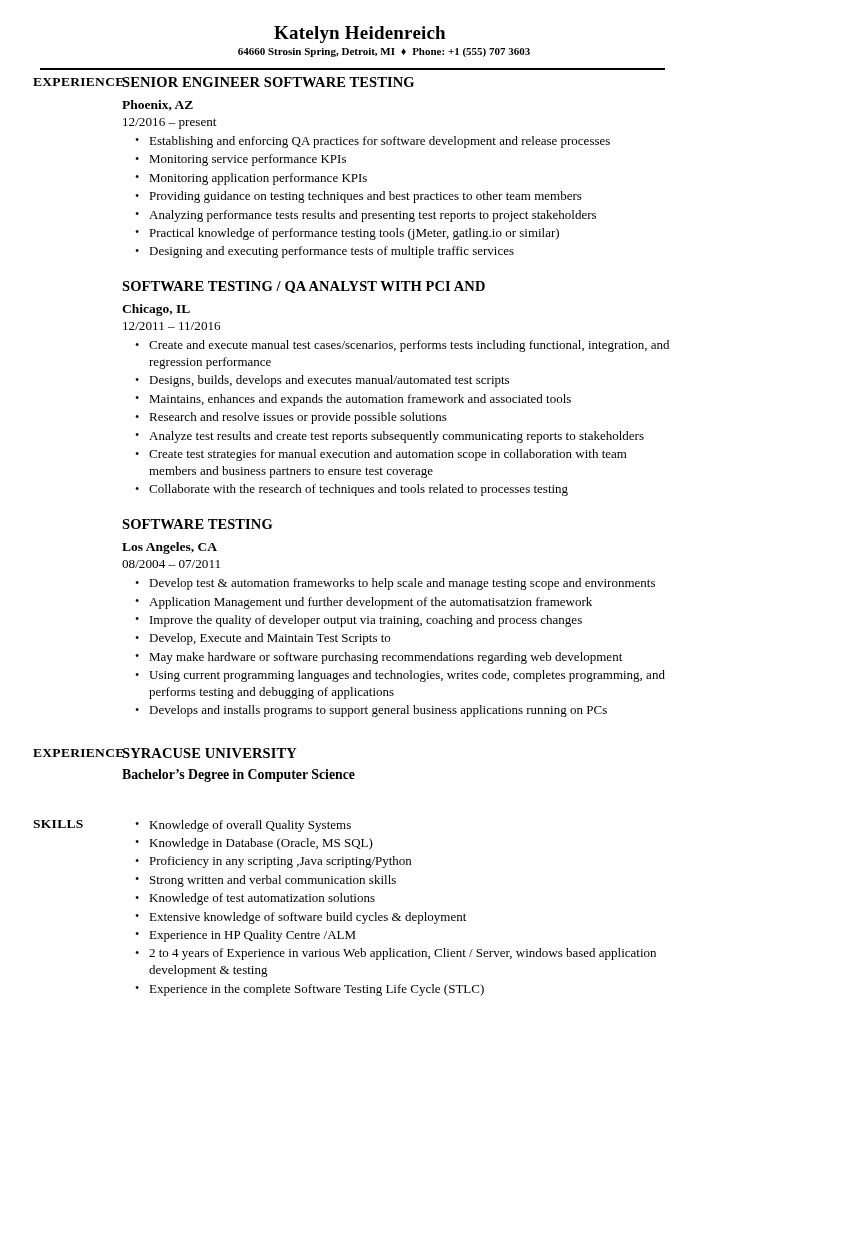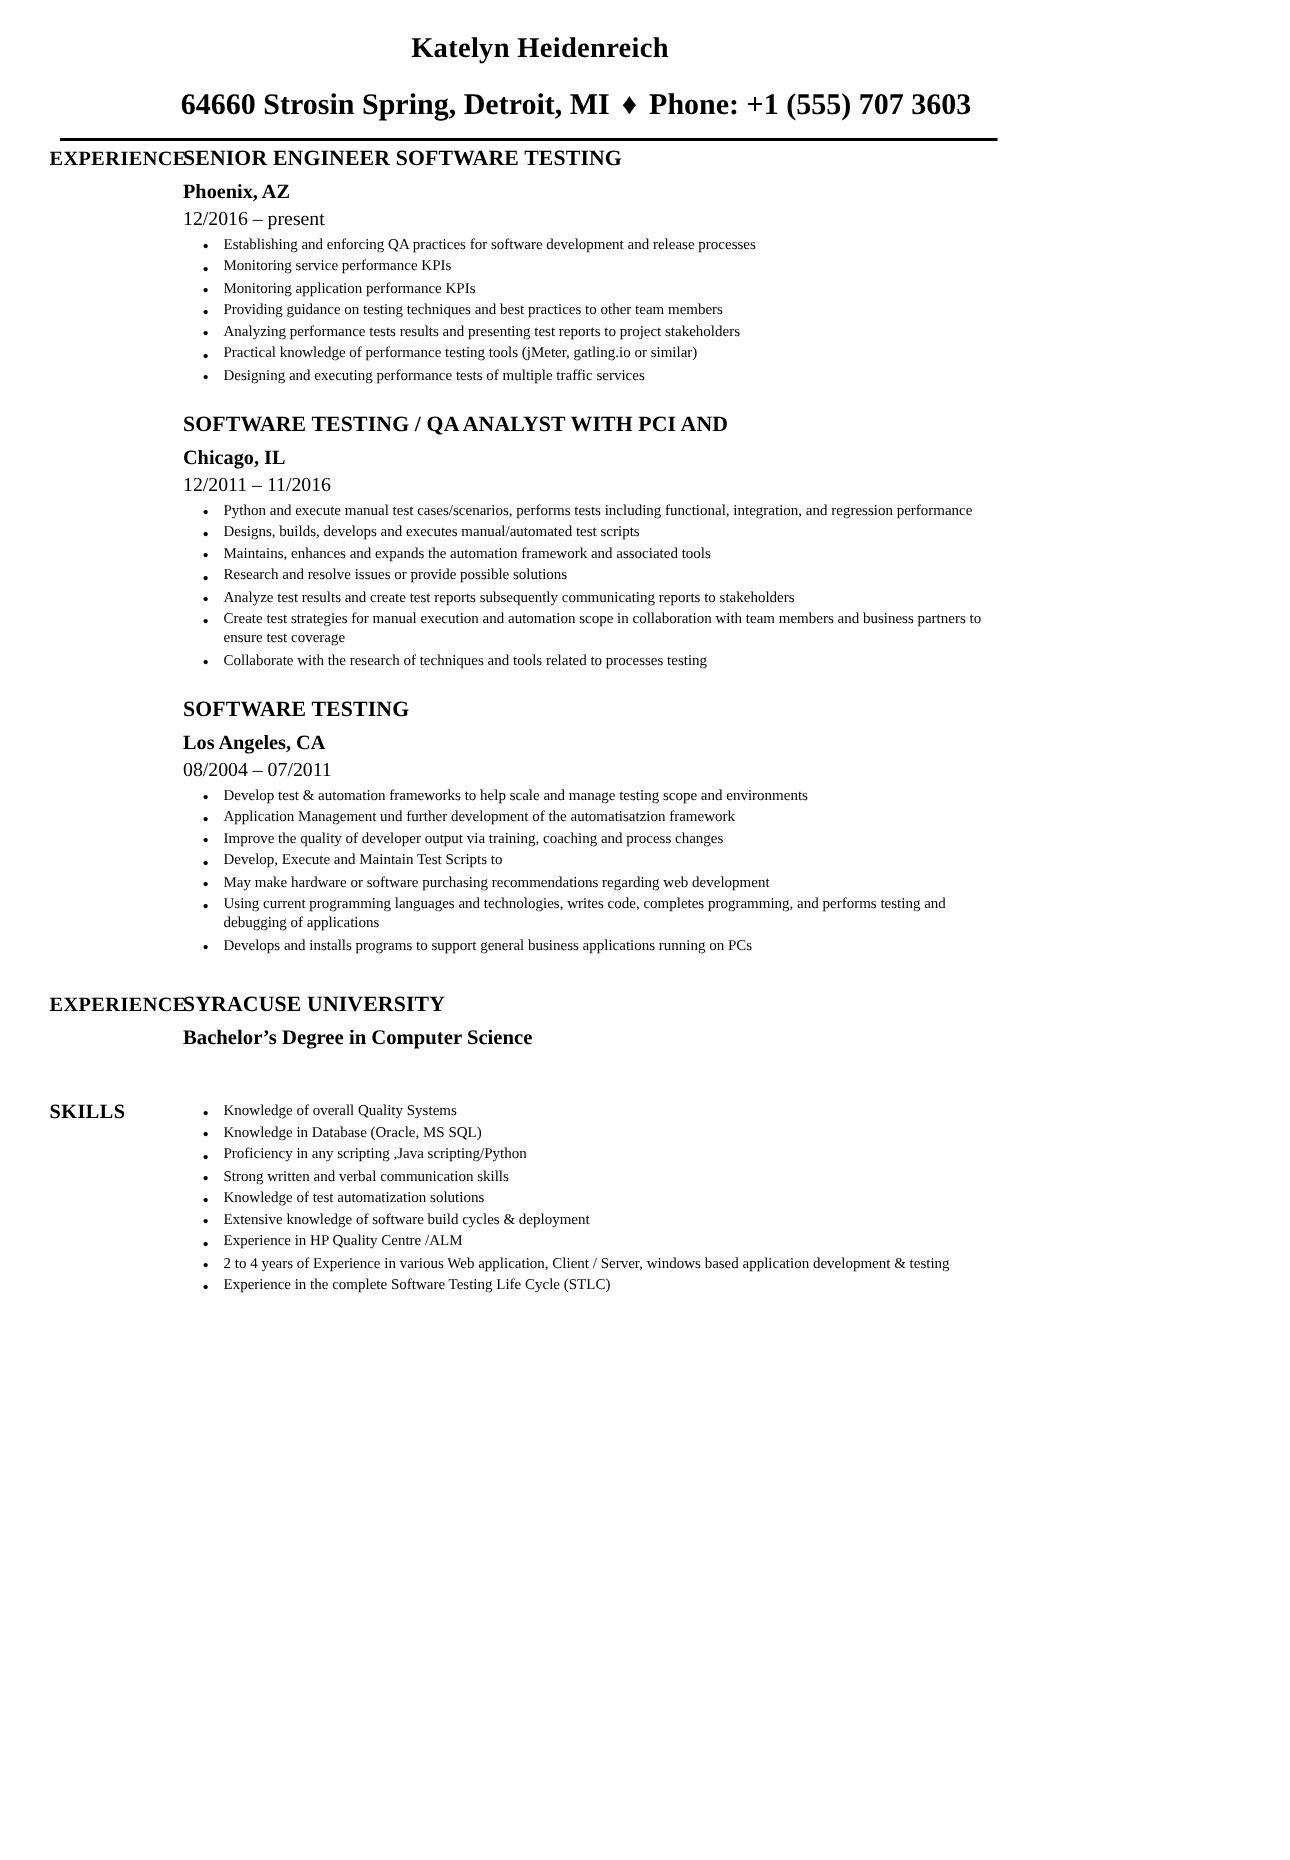--- a/index.html
+++ b/index.html
@@ -28,23 +28,23 @@
   }
   .cand-name {
     text-align: center;
     font-size: 19px;
     font-weight: bold;
     letter-spacing: 0.2px;
     line-height: 1.2;
   }
   .cand-contact {
     text-align: center;
-    font-size: 20px;
-    font-weight: bold;
-    margin-top: 13px;
+    font-size: 11px;
+    font-weight: bold;
+    margin-top: 0;
     line-height: 1.2;
     padding-left: 48px;
   }
   .diamond-sep {
     font-weight: bold;
     padding: 0 3px;
   }
   .header-rule {
     height: 0;
     border-top: 2.2px solid #000;
@@ -102,21 +102,21 @@
 
   
   ul.bullets {
     list-style: none;
     margin: 2px 0 0 0;
     padding: 0;
   }
   ul.bullets > li {
     position: relative;
     padding-left: 27px;
-    font-size: 10px;
+    font-size: 13px;
     line-height: 1.30;
     margin: 0 0 1.5px 0;
   }
   ul.bullets > li::before {
     content: "\2022";
     position: absolute;
     left: 13px;
     top: -0.5px;
     font-size: 12px;
     line-height: 1.38;
@@ -175,21 +175,21 @@
             <li>Practical knowledge of performance testing tools (jMeter, gatling.io or similar)</li>
             <li>Designing and executing performance tests of multiple traffic services</li>
           </ul>
         </div>
 
         <div class="job">
           <div class="job-title">SOFTWARE TESTING / QA ANALYST WITH PCI AND</div>
           <div class="job-location">Chicago, IL</div>
           <div class="job-dates">12/2011 – 11/2016</div>
           <ul class="bullets">
-            <li>Python and execute manual test cases/scenarios, performs tests including functional, integration, and regression performance</li>
+            <li>Create and execute manual test cases/scenarios, performs tests including functional, integration, and regression performance</li>
             <li>Designs, builds, develops and executes manual/automated test scripts</li>
             <li>Maintains, enhances and expands the automation framework and associated tools</li>
             <li>Research and resolve issues or provide possible solutions</li>
             <li>Analyze test results and create test reports subsequently communicating reports to stakeholders</li>
             <li>Create test strategies for manual execution and automation scope in collaboration with team members and business partners to ensure test coverage</li>
             <li>Collaborate with the research of techniques and tools related to processes testing</li>
           </ul>
         </div>
 
         <div class="job">

